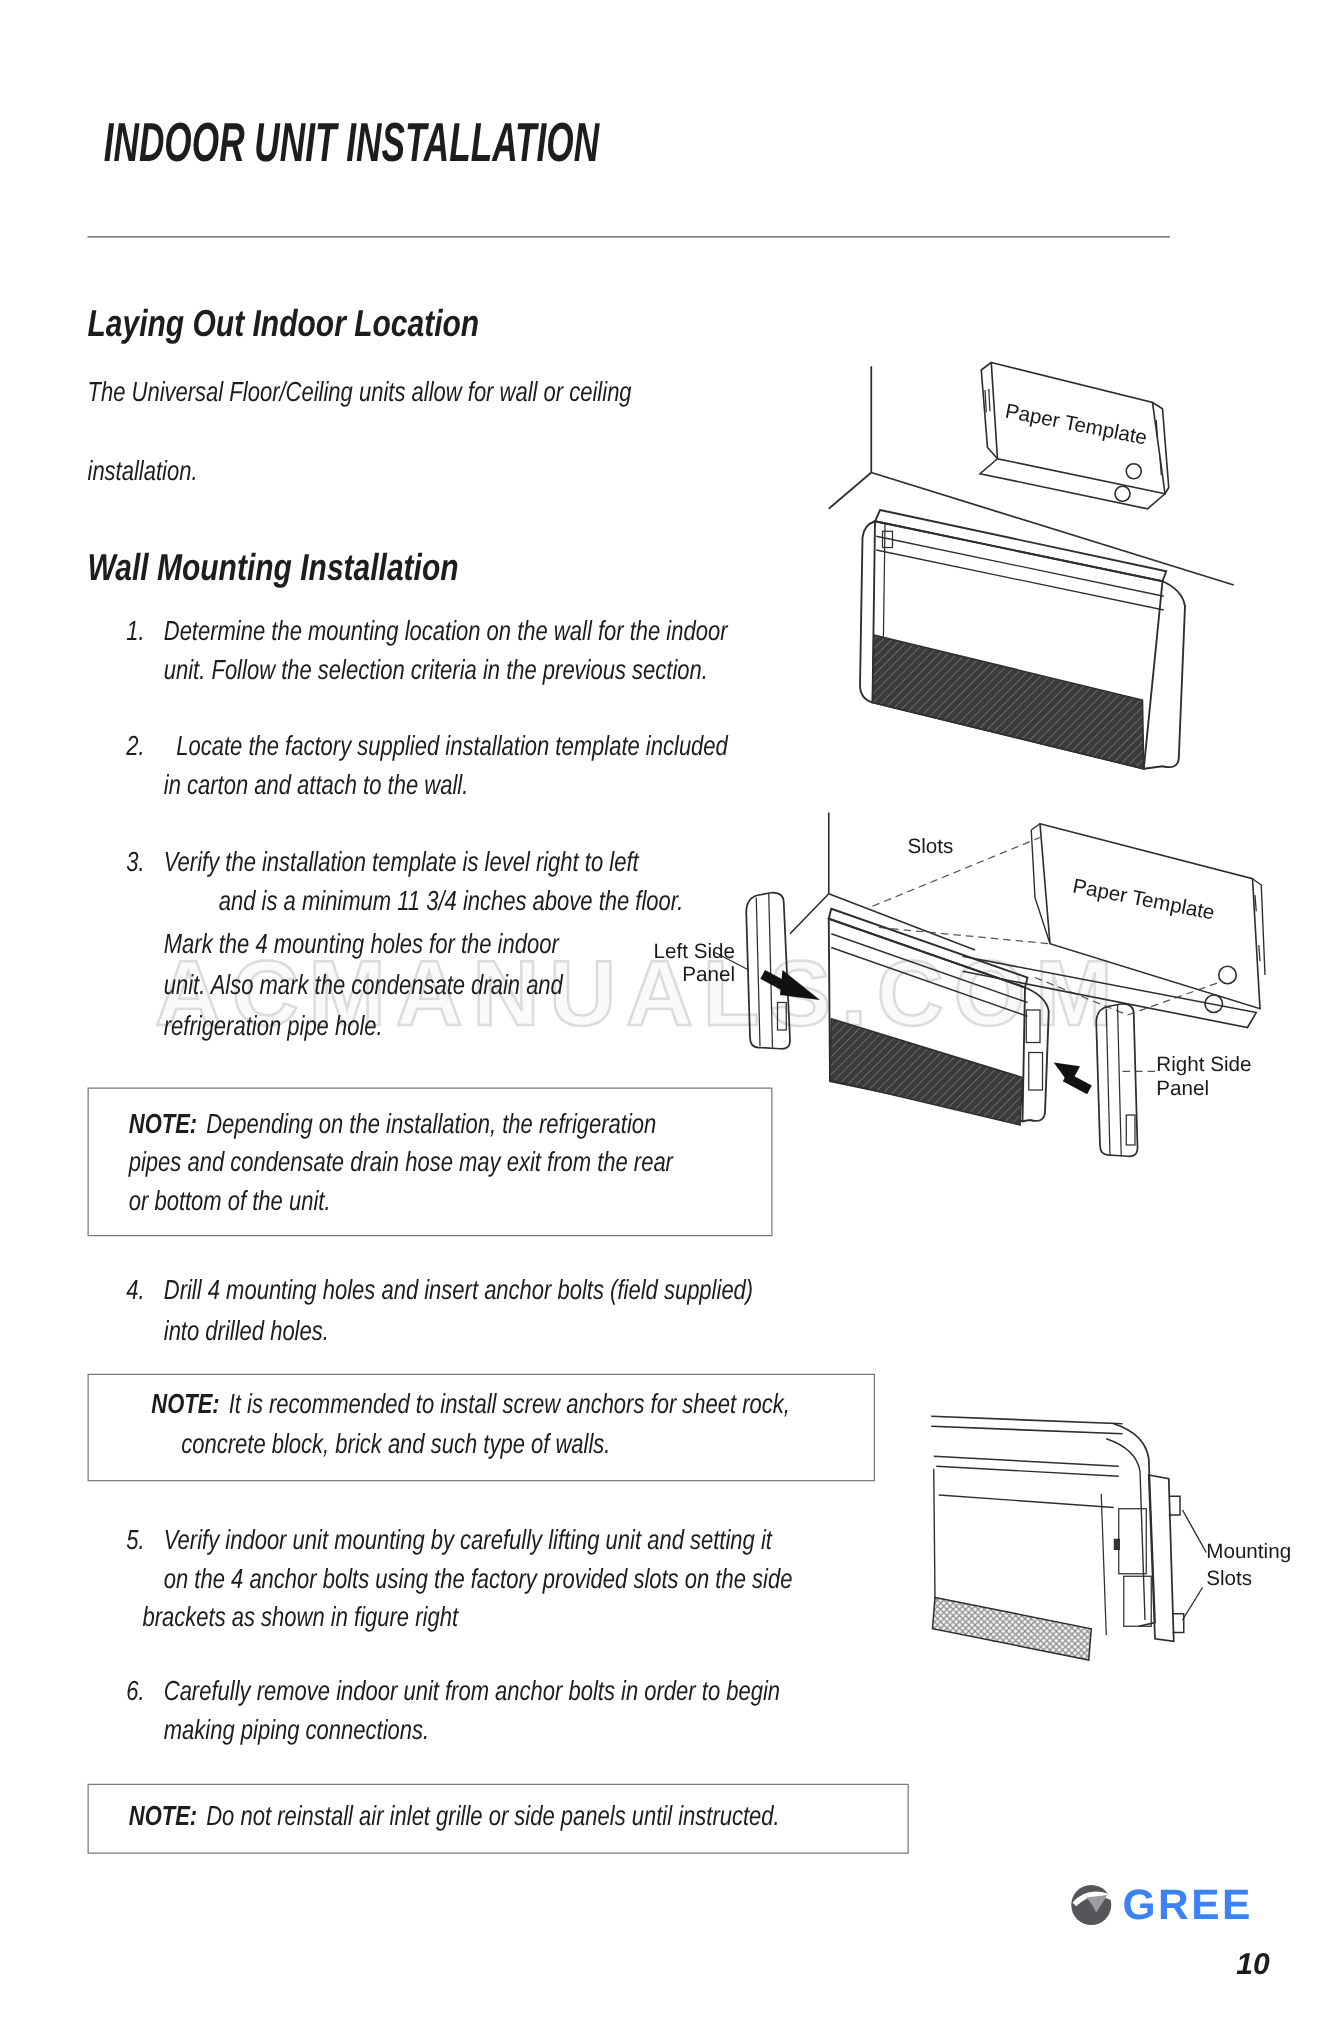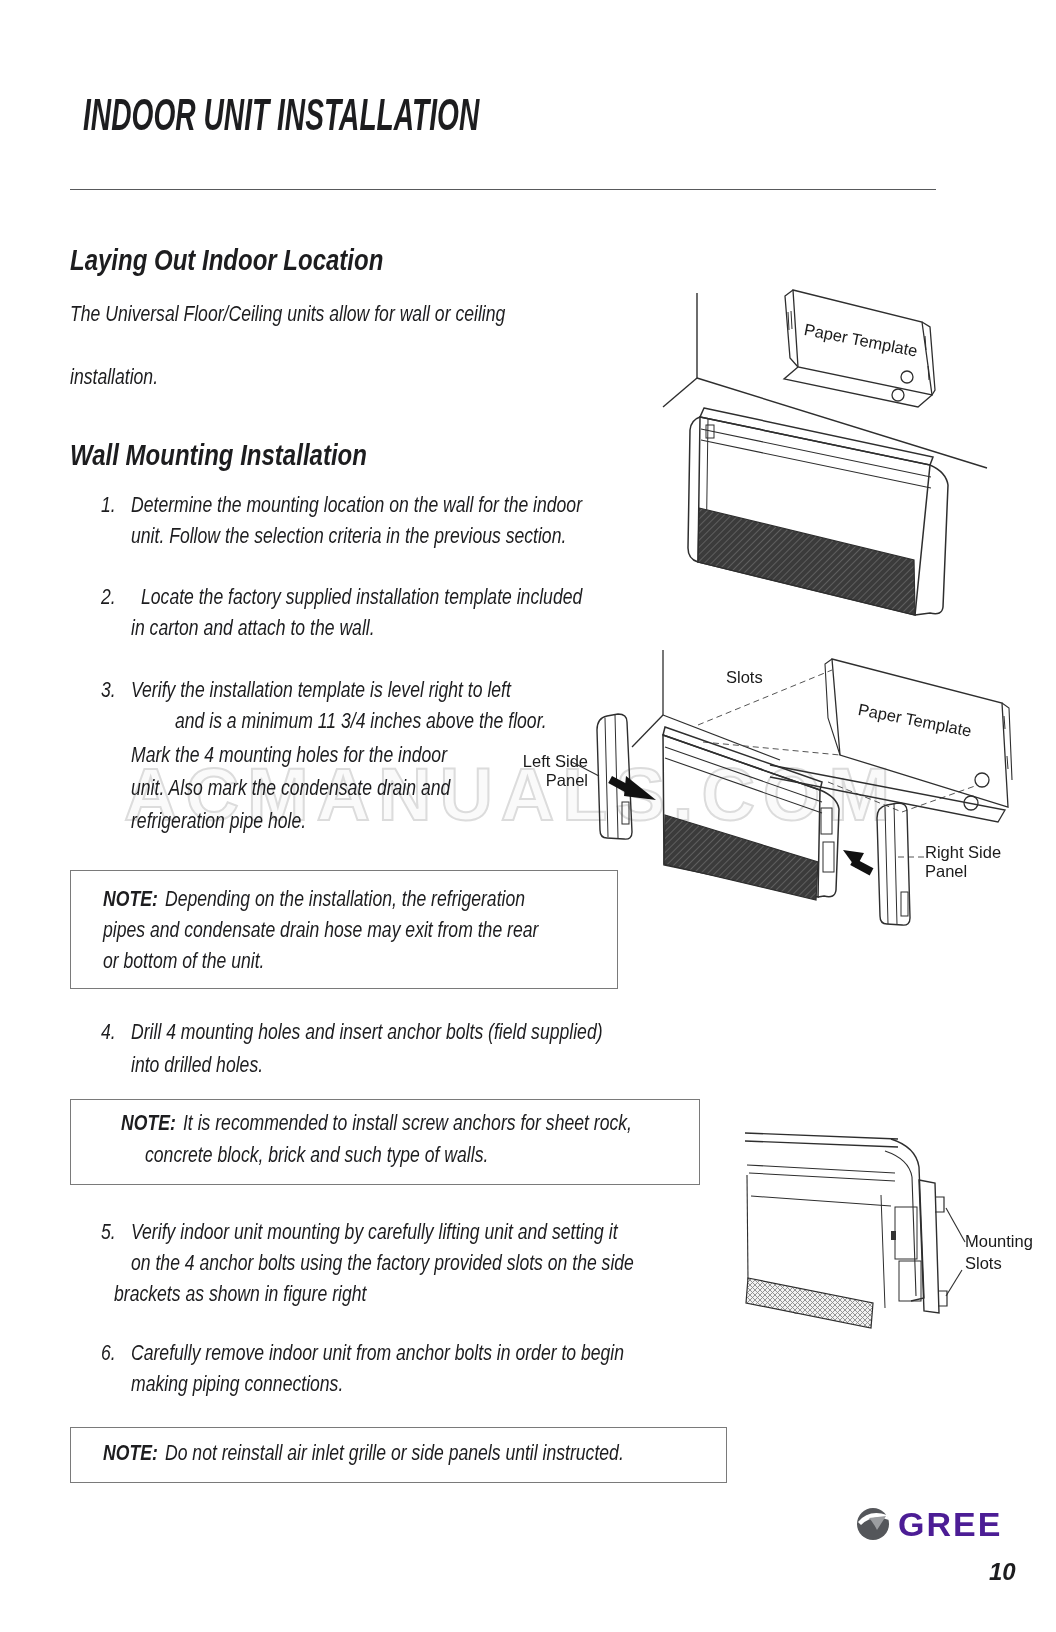--- a/index.html
+++ b/index.html
@@ -13,21 +13,21 @@
   .t-body{font-size:22px;font-style:italic;transform:scaleX(.8);line-height:26px;}
   .rule{position:absolute;height:1px;background:#58595b;z-index:3;}
   .note-box{position:absolute;border:1px solid #7a7a7a;background:transparent;z-index:2;}
   .note-label{font-weight:bold;margin-right:9px;}
   .flab{position:absolute;font-size:16.5px;line-height:19px;color:#1a1a1a;z-index:4;}
   .rot{transform:rotate(11deg);transform-origin:0 0;}
   .wm{position:absolute;left:124px;top:752px;z-index:1;font-size:74px;font-weight:bold;
       letter-spacing:8px;color:#fafafa;-webkit-text-stroke:2px #dcdcdc;white-space:nowrap;}
   svg.fig{position:absolute;z-index:2;overflow:visible;}
   .brand-text{position:absolute;left:898px;top:1505px;font-size:34px;font-weight:bold;
-      color:#4c1d95;letter-spacing:2px;z-index:3;}
+      color:#3b82f6;letter-spacing:2px;z-index:3;}
   .pageno{position:absolute;left:989px;top:1558px;font-size:24px;font-weight:bold;
       font-style:italic;z-index:3;}
 </style>
 </head>
 <body>
 
 <div class="pg">
 
   <div class="wm">ACMANUALS.COM</div>
 

